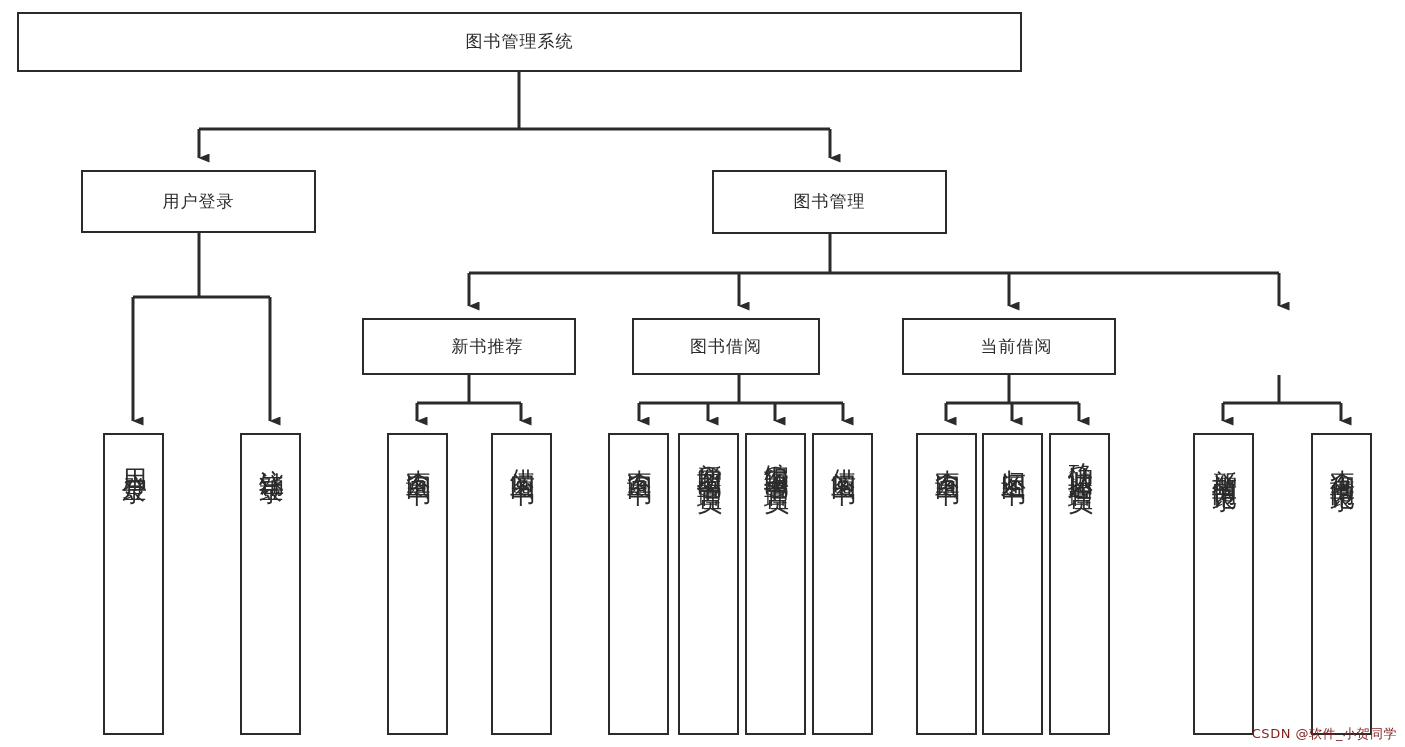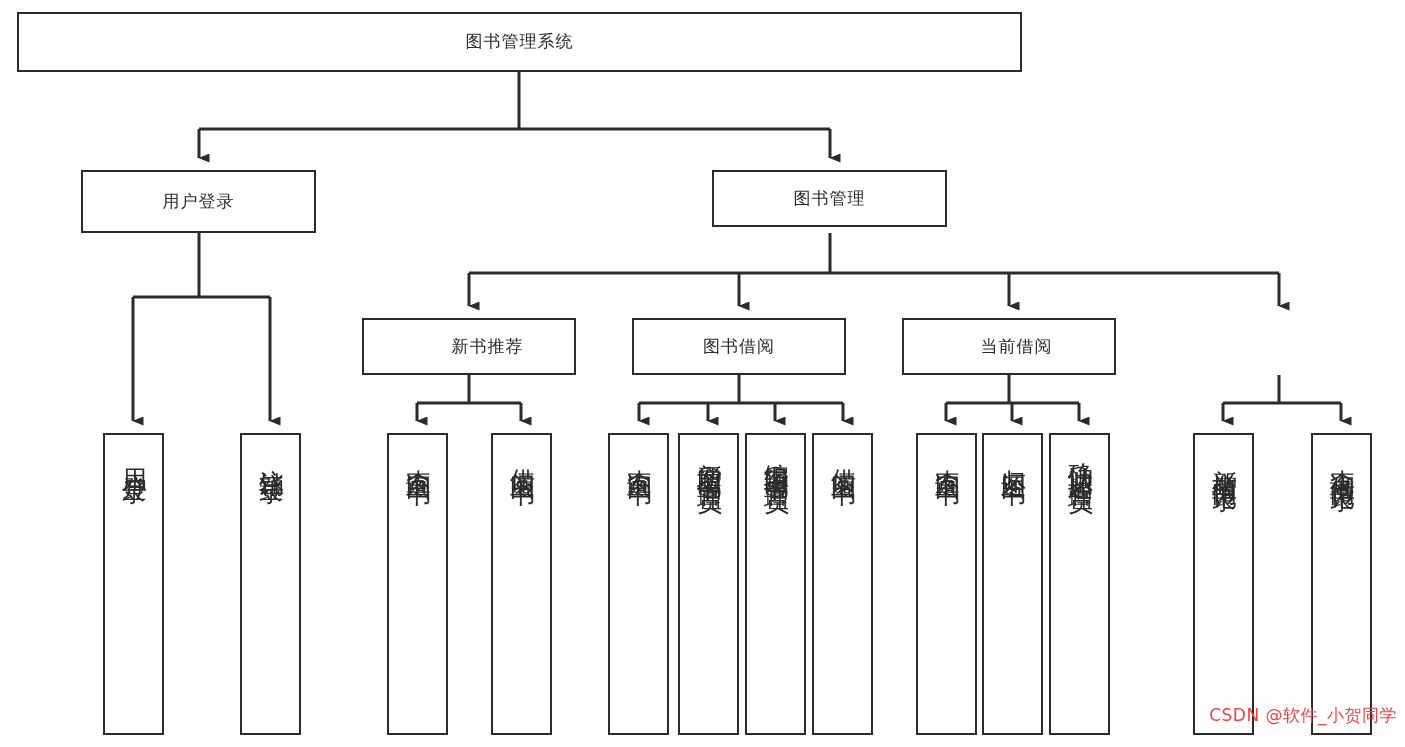--- a/index.html
+++ b/index.html
@@ -48,23 +48,23 @@
     position: absolute;
     left: 0;
     top: 0;
     width: 1405px;
     height: 747px;
     pointer-events: none;
   }
   #watermark {
     position: absolute;
     right: 8px;
-    bottom: 20px;
-    font-size: 17px;
-    color: #ef4444;
+    bottom: 4px;
+    font-size: 13px;
+    color: #7f1d1d;
     white-space: nowrap;
     letter-spacing: 0.5px;
   }
 </style>
 </head>
 <body>
 
 <div id="canvas">
 
   <svg id="edges" viewBox="0 0 1405 747" xmlns="http://www.w3.org/2000/svg">
@@ -117,28 +117,28 @@
     </g>
   </svg>
 
   <div class="node h" style="left:17px;top:12px;width:1005px;height:60px;">
     <span>图书管理系统</span>
   </div>
 
   <div class="node h" style="left:81px;top:170px;width:235px;height:63px;">
     <span>用户登录</span>
   </div>
-  <div class="node h" style="left:712px;top:170px;width:235px;height:57px;">
+  <div class="node h" style="left:712px;top:170px;width:235px;height:64px;">
     <span>图书管理</span>
   </div>
 
   <div class="node h" style="left:362px;top:318px;width:214px;height:57px;padding-left:37px;">
     <span>新书推荐</span>
   </div>
-  <div class="node h" style="left:632px;top:318px;width:214px;height:57px;">
+  <div class="node h" style="left:632px;top:318px;width:188px;height:57px;">
     <span>图书借阅</span>
   </div>
   <div class="node h" style="left:902px;top:318px;width:214px;height:57px;padding-left:15px;">
     <span>当前借阅</span>
   </div>
 
   <div class="node v" style="left:103px;top:433px;width:61px;height:302px;">
     <span>用户登录</span>
   </div>
   <div class="node v" style="left:240px;top:433px;width:61px;height:302px;">

